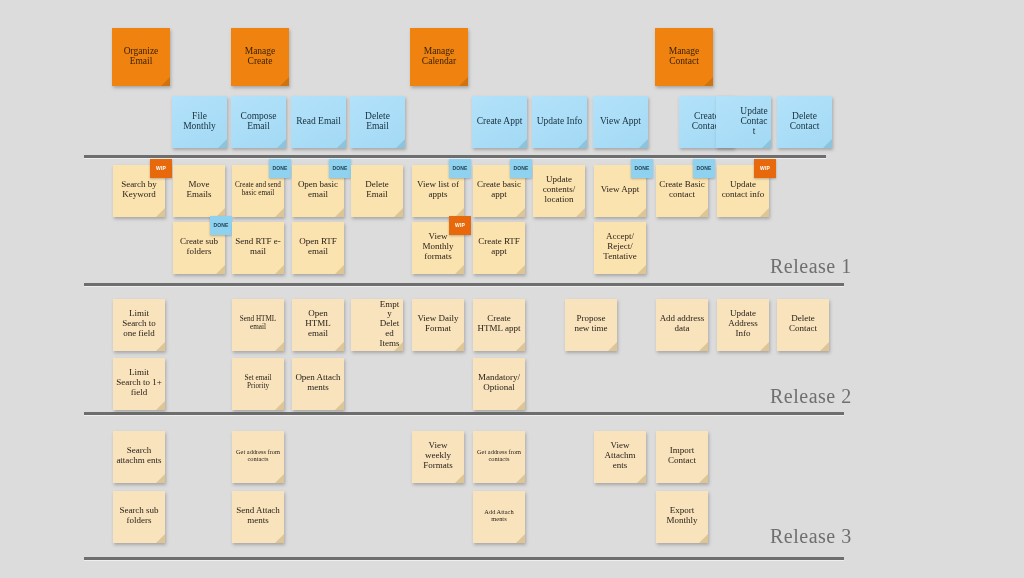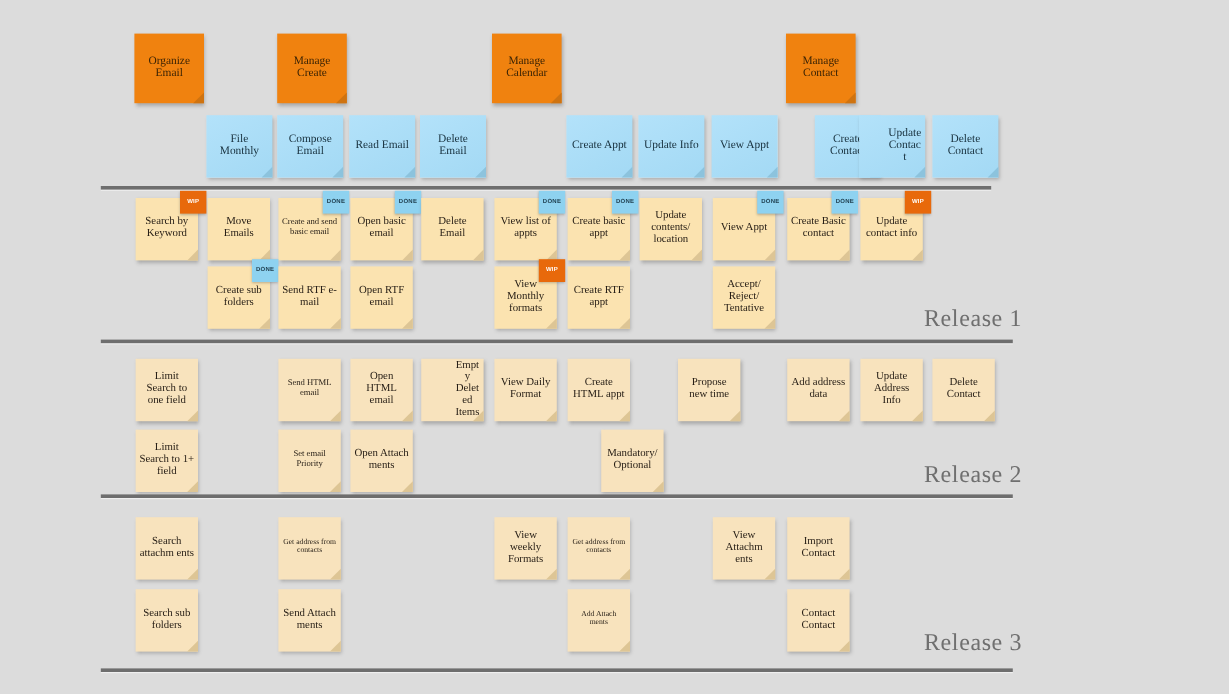--- a/index.html
+++ b/index.html
@@ -280,21 +280,21 @@
     </div>
     <div class="note story r2" style="left: 113px; top: 358px;">
       <span class="txt">Limit Search to 1+ field</span>
     </div>
     <div class="note story small r2" style="left: 232px; top: 358px;">
       <span class="txt">Set email Priority</span>
     </div>
     <div class="note story r2" style="left: 292px; top: 358px;">
       <span class="txt">Open Attach ments</span>
     </div>
-    <div class="note story r2" style="left: 473px; top: 358px; margin-left: 28px;">
+    <div class="note story r2" style="left: 473px; top: 358px;">
       <span class="txt">Mandatory/Optional</span>
     </div>
     <div class="release-label" style="left: 770px; top: 385px;">Release 2</div>
     <div class="divider" style="left: 84px; top: 557px; width: 760px;"></div>
     <div class="note story r3" style="left: 113px; top: 431px;">
       <span class="txt">Search attachm ents</span>
     </div>
     <div class="note story xsmall r3" style="left: 232px; top: 431px;">
       <span class="txt">Get address from contacts</span>
     </div>
@@ -313,16 +313,16 @@
     <div class="note story r3" style="left: 113px; top: 491px;">
       <span class="txt">Search sub folders</span>
     </div>
     <div class="note story r3" style="left: 232px; top: 491px;">
       <span class="txt">Send Attach ments</span>
     </div>
     <div class="note story xsmall r3" style="left: 473px; top: 491px;">
       <span class="txt">Add Attach ments</span>
     </div>
     <div class="note story r3" style="left: 656px; top: 491px;">
-      <span class="txt">Contact Contact</span>
+      <span class="txt">Export Monthly</span>
     </div>
     <div class="release-label" style="left: 770px; top: 525px;">Release 3</div>
   </div>
 
 </body></html>

